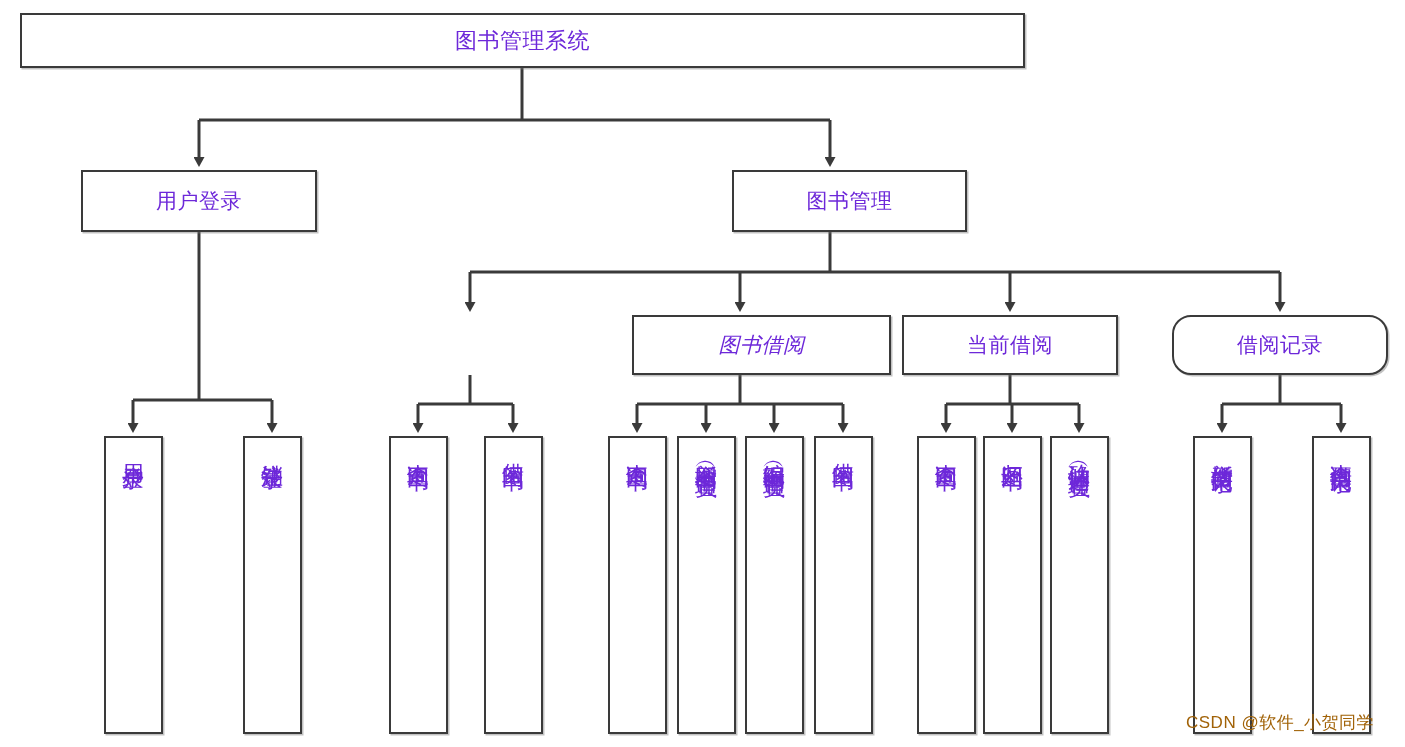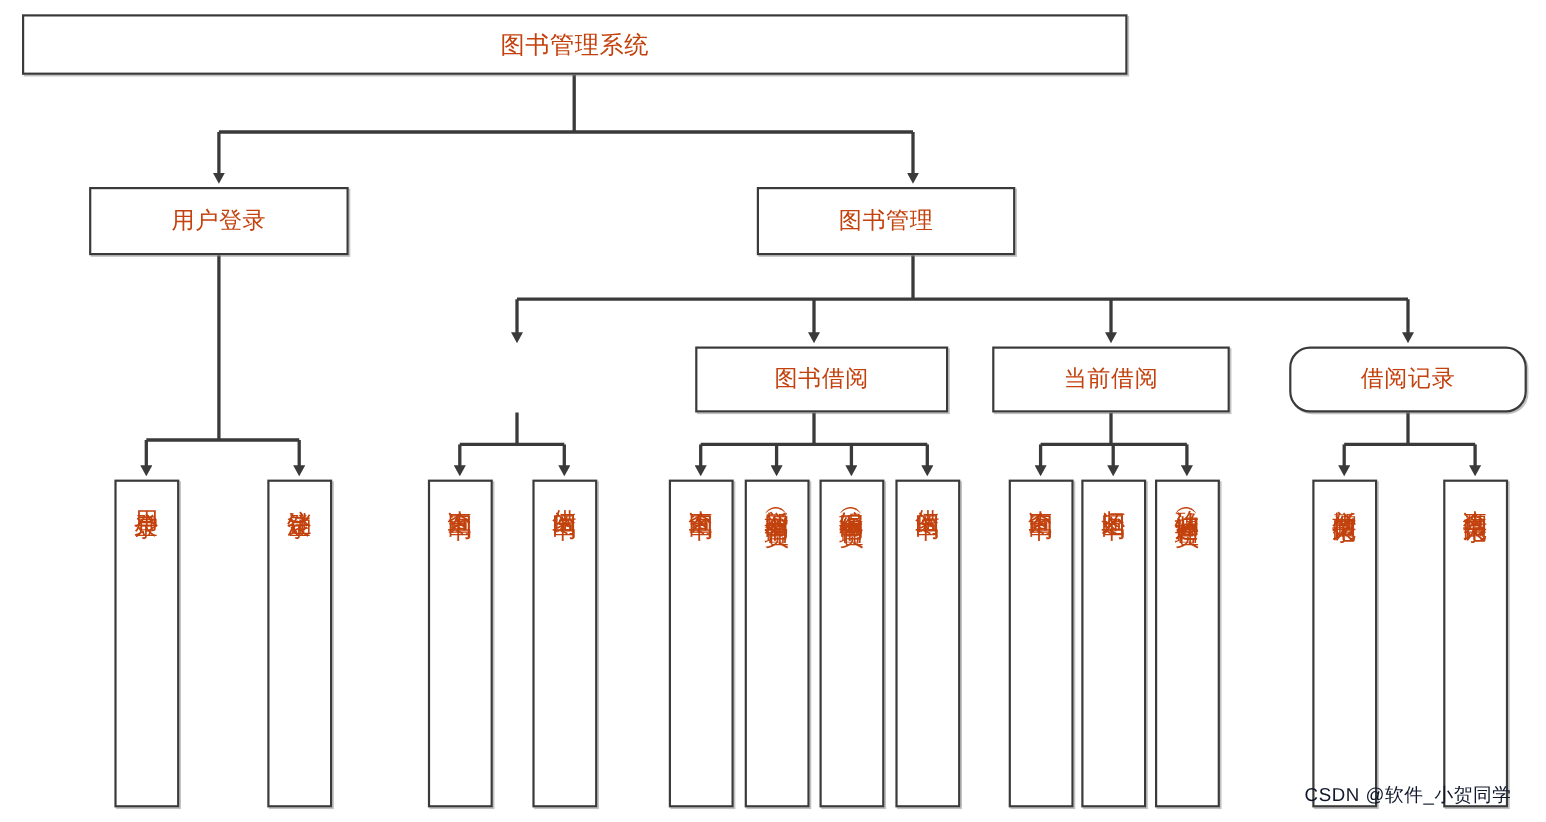--- a/index.html
+++ b/index.html
@@ -26,21 +26,21 @@
     pointer-events: none;
   }
   .node {
     position: absolute;
     box-sizing: border-box;
     border: 2.5px solid #3a3a3a;
     background: #ffffff;
     display: flex;
     align-items: center;
     justify-content: center;
-    color: #c2410c;
+    color: #6d28d9;
     box-shadow: 1.5px 1.5px 0 rgba(120,120,120,0.45);
   }
   .node .label {
     display: block;
     text-align: center;
     line-height: 1.18;
     letter-spacing: 0.5px;
   }
   
   .node.h .label {
@@ -62,21 +62,21 @@
     font-size: 22px;
     line-height: 1.05;
     letter-spacing: 2px;
     white-space: nowrap;
   }
   .watermark {
     position: absolute;
     left: 1186px;
     top: 711px;
     font-size: 17px;
-    color: #0f172a;
+    color: #a16207;
     white-space: nowrap;
     letter-spacing: 0.5px;
     font-family: "Liberation Sans", "DejaVu Sans", sans-serif;
   }
 </style>
 </head>
 <body>
 
 <div id="canvas">
 
@@ -130,25 +130,25 @@
     </g>
   </svg>
 
   <div class="node h root" style="left:20px; top:13px; width:1005px; height:55px;">
     <span class="label">图书管理系统</span>
   </div>
 
   <div class="node h" style="left:81px; top:170px; width:236px; height:62px;">
     <span class="label">用户登录</span>
   </div>
-  <div class="node h" style="left:688px; top:170px; width:235px; height:62px;">
+  <div class="node h" style="left:732px; top:170px; width:235px; height:62px;">
     <span class="label">图书管理</span>
   </div>
 
-  <div class="node h" style="left:632px; top:315px; width:230px; height:60px;">
+  <div class="node h" style="left:632px; top:315px; width:259px; height:60px;font-style:italic;">
     <span class="label">图书借阅</span>
   </div>
   <div class="node h" style="left:902px; top:315px; width:216px; height:60px;">
     <span class="label">当前借阅</span>
   </div>
   <div class="node h" style="left:1172px; top:315px; width:216px; height:60px;border-radius:19px;">
     <span class="label">借阅记录</span>
   </div>
 
   <div class="node v" style="left:104px; top:436px; width:59px; height:298px;">

